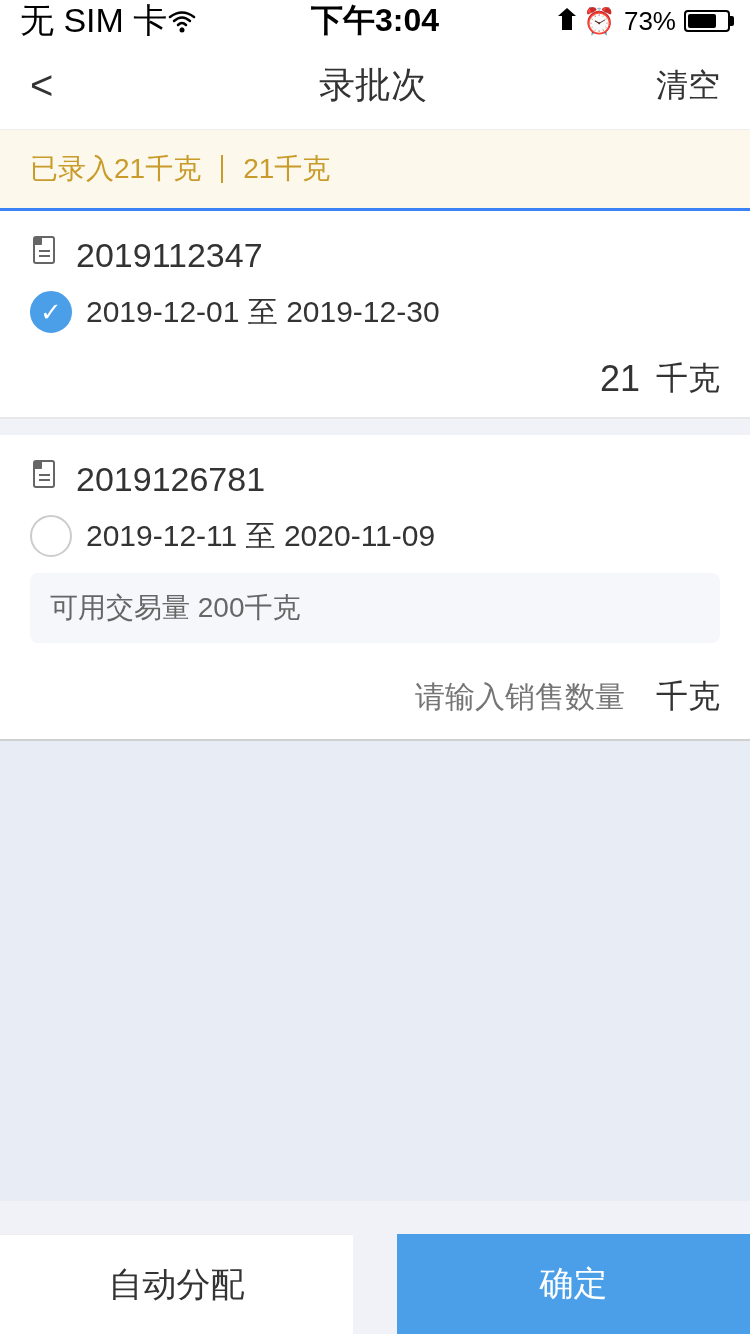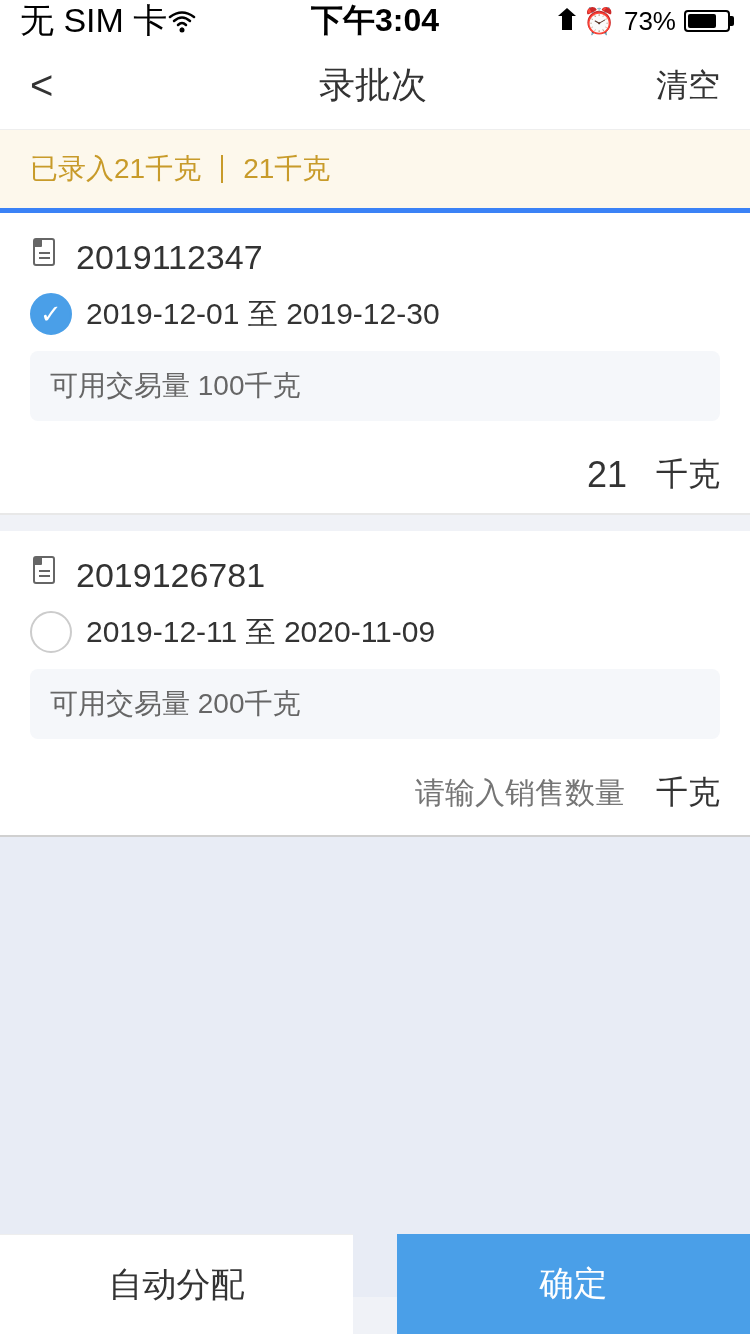--- a/index.html
+++ b/index.html
@@ -102,21 +102,21 @@
       cursor: pointer;
     }
 
     
     .summary-bar {
       background: #fdf8ec;
       padding: 20px 30px;
       display: flex;
       align-items: center;
       gap: 20px;
-      border-bottom: 5px solid #3b82f6;
+      border-bottom: 3px solid #3b82f6;
     }
     .summary-label {
       font-size: 28px;
       color: #c89b2a;
     }
     .summary-divider {
       width: 2px;
       height: 28px;
       background: #c89b2a;
     }
@@ -182,21 +182,21 @@
       font-size: 28px;
       color: #666;
     }
 
     
     .quantity-row {
       display: flex;
       align-items: center;
       justify-content: flex-end;
       padding: 16px 30px 16px 30px;
-      gap: 29px;
+      gap: 16px;
       border-bottom: 2px solid #e8e8e8;
     }
     .quantity-value {
       font-size: 36px;
       color: #333;
       font-weight: 500;
     }
     .quantity-unit {
       font-size: 32px;
       color: #333;
@@ -331,21 +331,20 @@
         </svg>
       </span>
       <span class="batch-id">2019112347</span>
     </div>
     <div class="batch-date-row">
       <div class="radio-circle selected">
         <span class="radio-check">✓</span>
       </div>
       <span class="batch-date">2019-12-01 至 2019-12-30</span>
     </div>
-    <div class="batch-availability">可用交易量 100千克</div>
     <div class="quantity-row">
       <span class="quantity-value">21</span>
       <span class="quantity-unit">千克</span>
     </div>
   </div>
 
   <div class="batch-item batch-item-2">
     <div class="batch-header">
       <span class="batch-icon">
         <svg width="32" height="32" viewBox="0 0 32 32">

